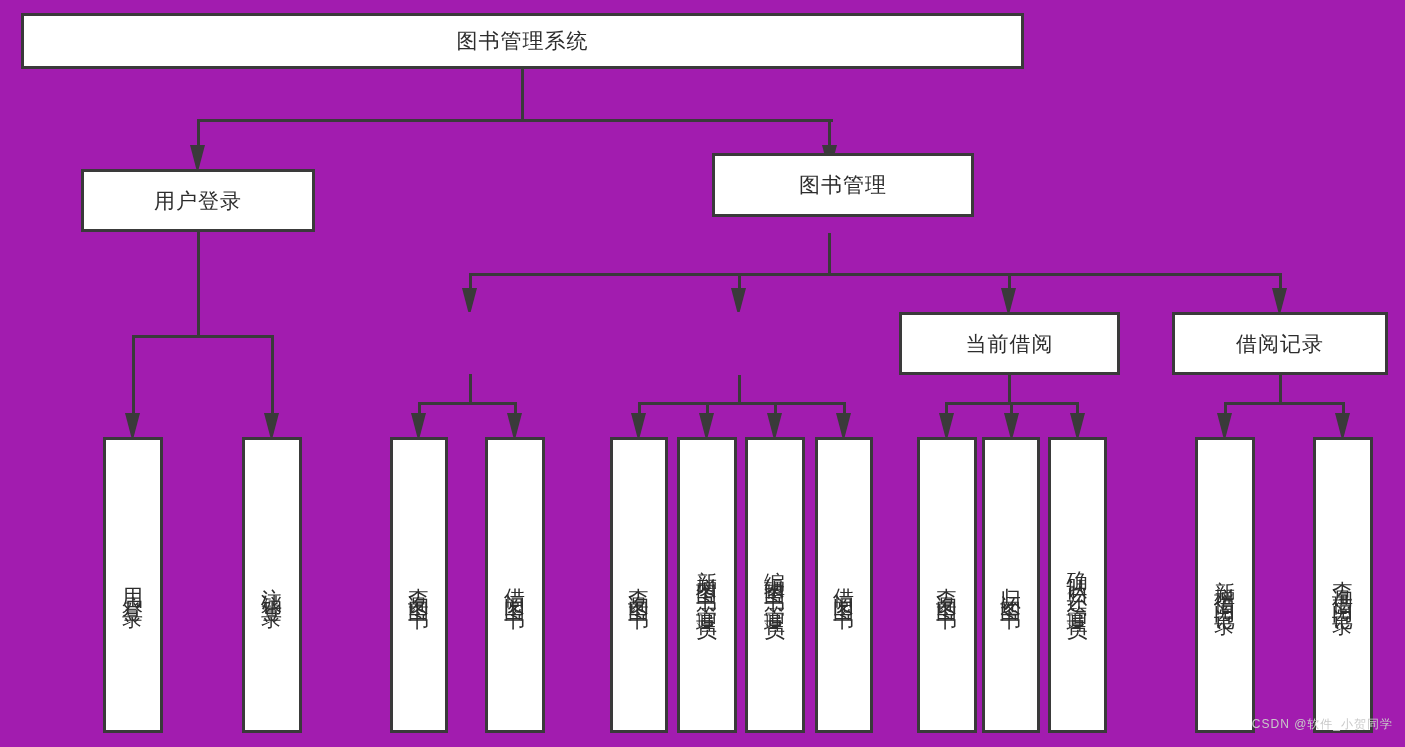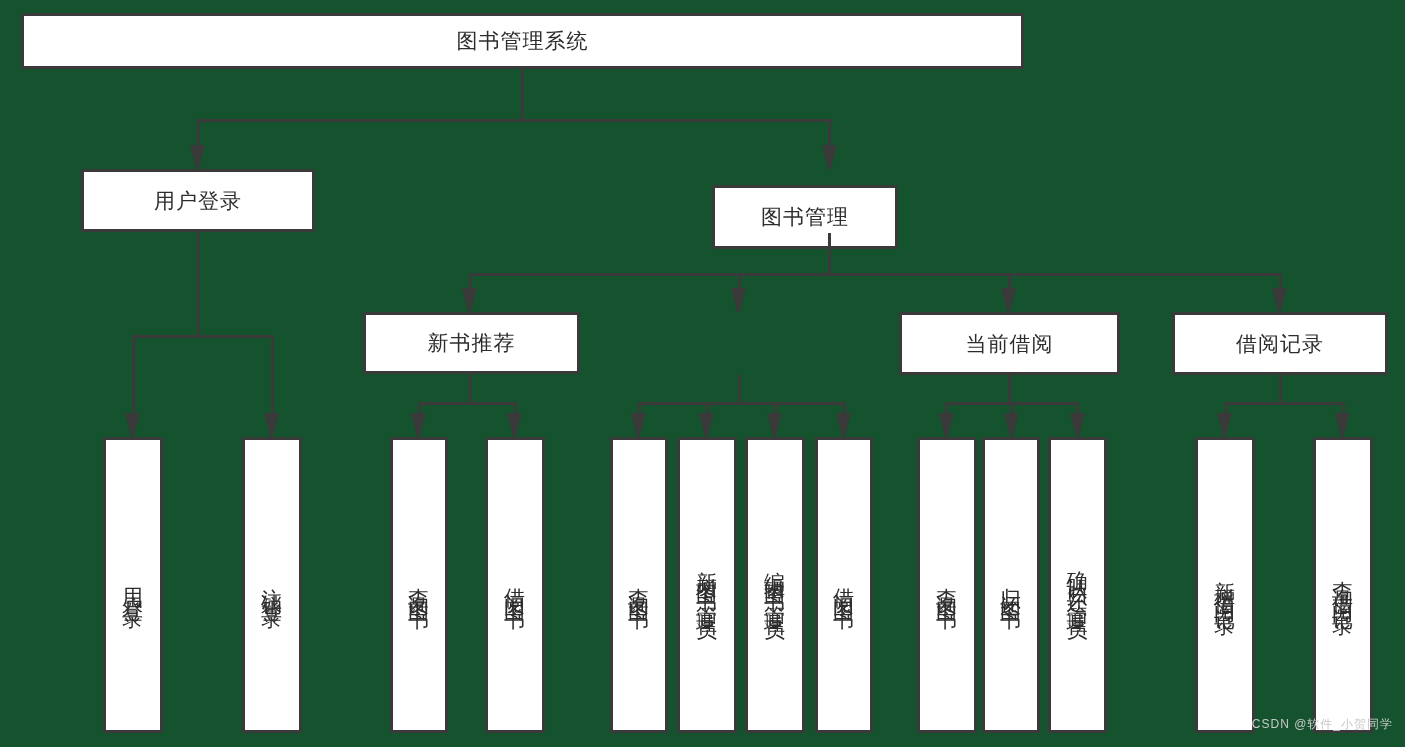--- a/index.html
+++ b/index.html
@@ -1,17 +1,17 @@
 <!DOCTYPE html>
 <html><head>
 <meta charset="utf-8">
 <style>
   html,body{margin:0;padding:0;background:#ffffff;}
   #canvas{
-    position:relative;width:1405px;height:747px;background:#14532d;overflow:hidden;
+    position:relative;width:1405px;height:747px;background:#a21caf;overflow:hidden;
     font-family:"Liberation Sans","DejaVu Sans",sans-serif;
   }
   .box{
     position:absolute;box-sizing:border-box;border:3px solid #3a3a3a;background:#ffffff;
     display:flex;align-items:center;justify-content:center;
     color:#2d2d2d;font-size:21px;letter-spacing:1px;
   }
   .vbox span{
     writing-mode:vertical-rl;text-orientation:mixed;letter-spacing:7px;line-height:1;
   }
@@ -38,21 +38,21 @@
   <div class="vline" style="left:521px;top:69px;height:53px"></div>
   <div class="hline" style="left:197px;top:119px;width:636px"></div>
   <div class="vline" style="left:197px;top:119px;height:33px"></div>
   <div class="vline" style="left:828px;top:119px;height:33px"></div>
   <div class="arrow" style="left:190px;top:145px"></div>
   <div class="arrow" style="left:822px;top:145px"></div>
 
   <div class="box" style="left:81px;top:169px;width:234px;height:63px">
     <span>用户登录</span>
   </div>
-  <div class="box" style="left:712px;top:185px;width:186px;height:64px">
+  <div class="box" style="left:712px;top:153px;width:262px;height:64px">
     <span>图书管理</span>
   </div>
 
   <div class="vline" style="left:197px;top:232px;height:106px"></div>
   <div class="hline" style="left:132px;top:335px;width:142px"></div>
   <div class="vline" style="left:132px;top:335px;height:84px"></div>
   <div class="vline" style="left:271px;top:335px;height:84px"></div>
   <div class="arrow" style="left:125px;top:413px"></div>
   <div class="arrow" style="left:264px;top:413px"></div>
 
@@ -60,23 +60,20 @@
   <div class="hline" style="left:469px;top:273px;width:813px"></div>
   <div class="vline" style="left:469px;top:273px;height:22px"></div>
   <div class="vline" style="left:738px;top:273px;height:22px"></div>
   <div class="vline" style="left:1008px;top:273px;height:22px"></div>
   <div class="vline" style="left:1279px;top:273px;height:22px"></div>
   <div class="arrow" style="left:462px;top:288px"></div>
   <div class="arrow" style="left:731px;top:288px"></div>
   <div class="arrow" style="left:1001px;top:288px"></div>
   <div class="arrow" style="left:1272px;top:288px"></div>
 
-  <div class="box" style="left:363px;top:312px;width:217px;height:62px">
-    <span>新书推荐</span>
-  </div>
   <div class="box" style="left:899px;top:312px;width:221px;height:63px">
     <span>当前借阅</span>
   </div>
   <div class="box" style="left:1172px;top:312px;width:216px;height:63px">
     <span>借阅记录</span>
   </div>
 
   <div class="vline" style="left:469px;top:374px;height:31px"></div>
   <div class="hline" style="left:418px;top:402px;width:99px"></div>
   <div class="vline" style="left:418px;top:402px;height:16px"></div>

